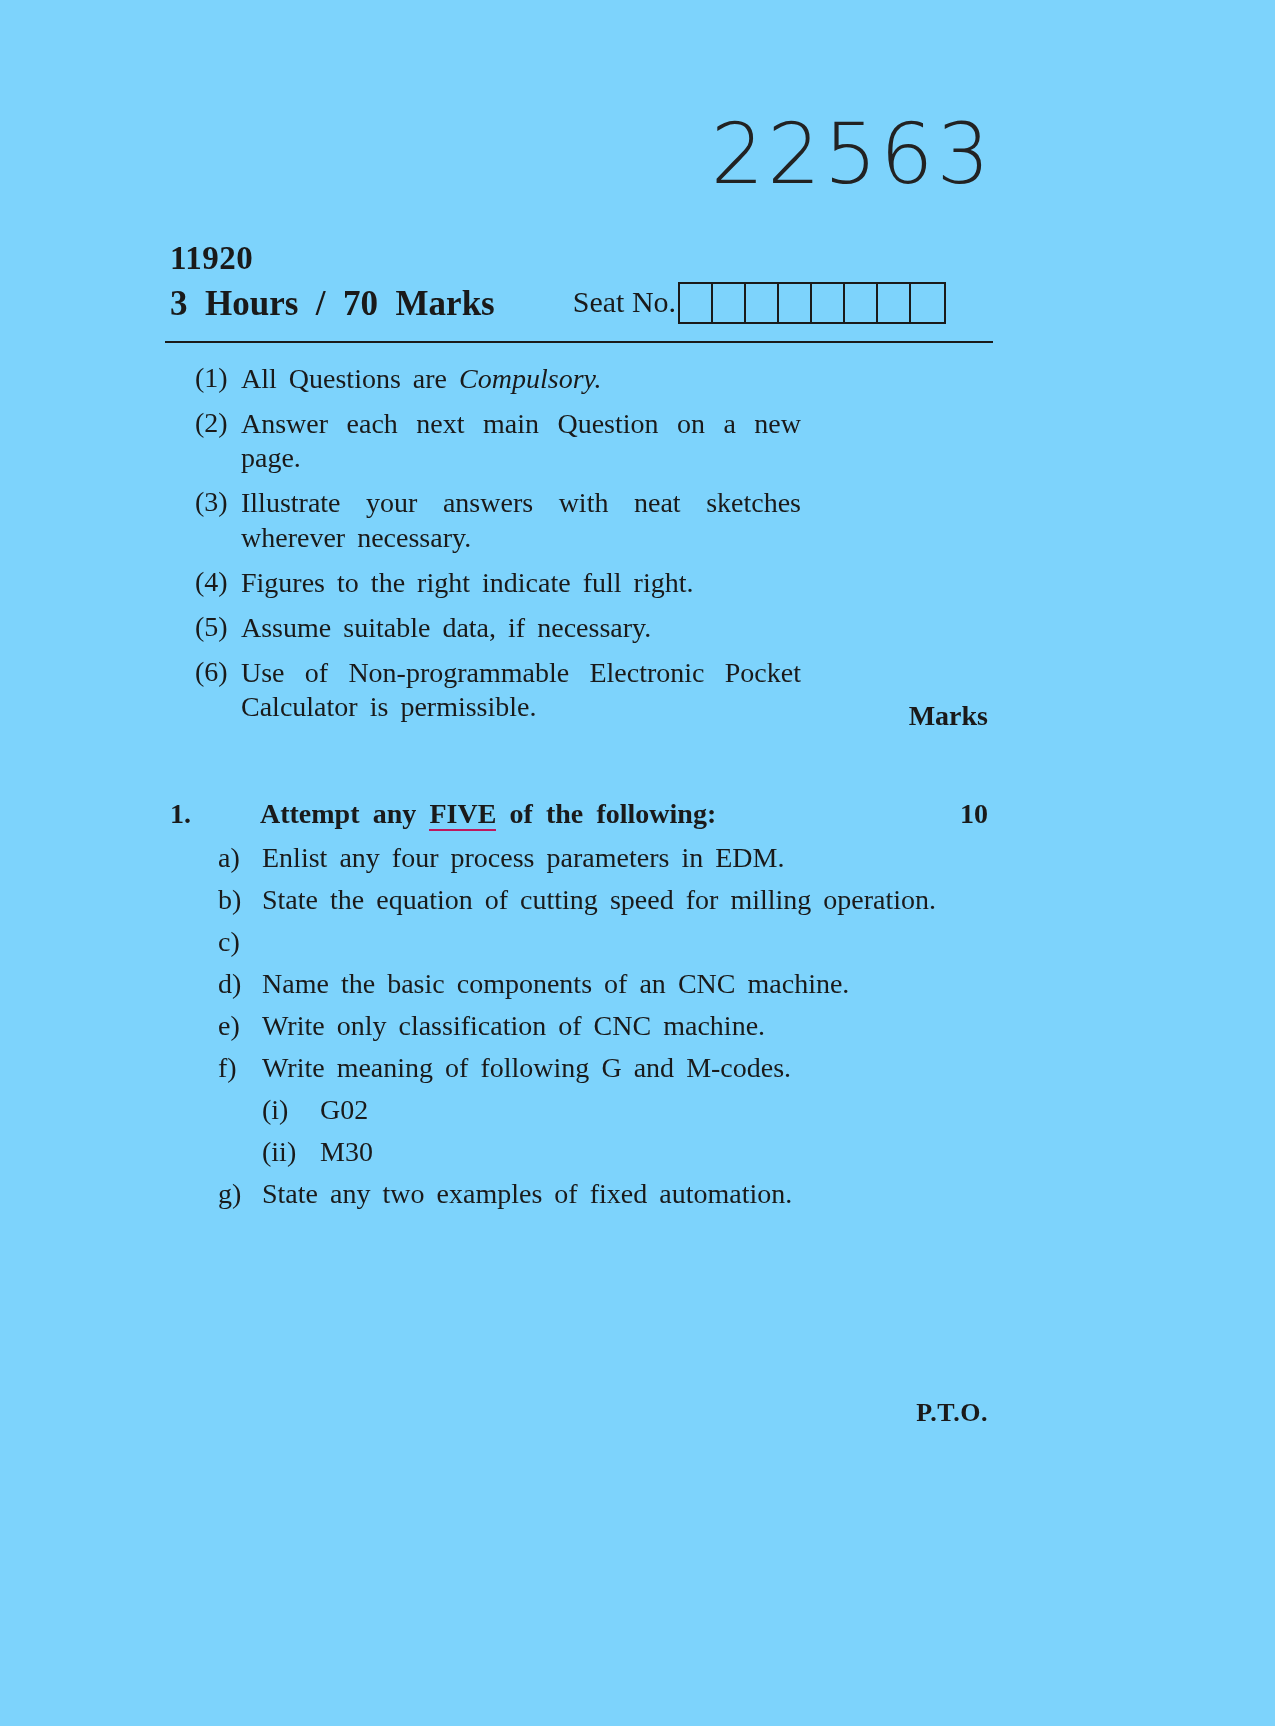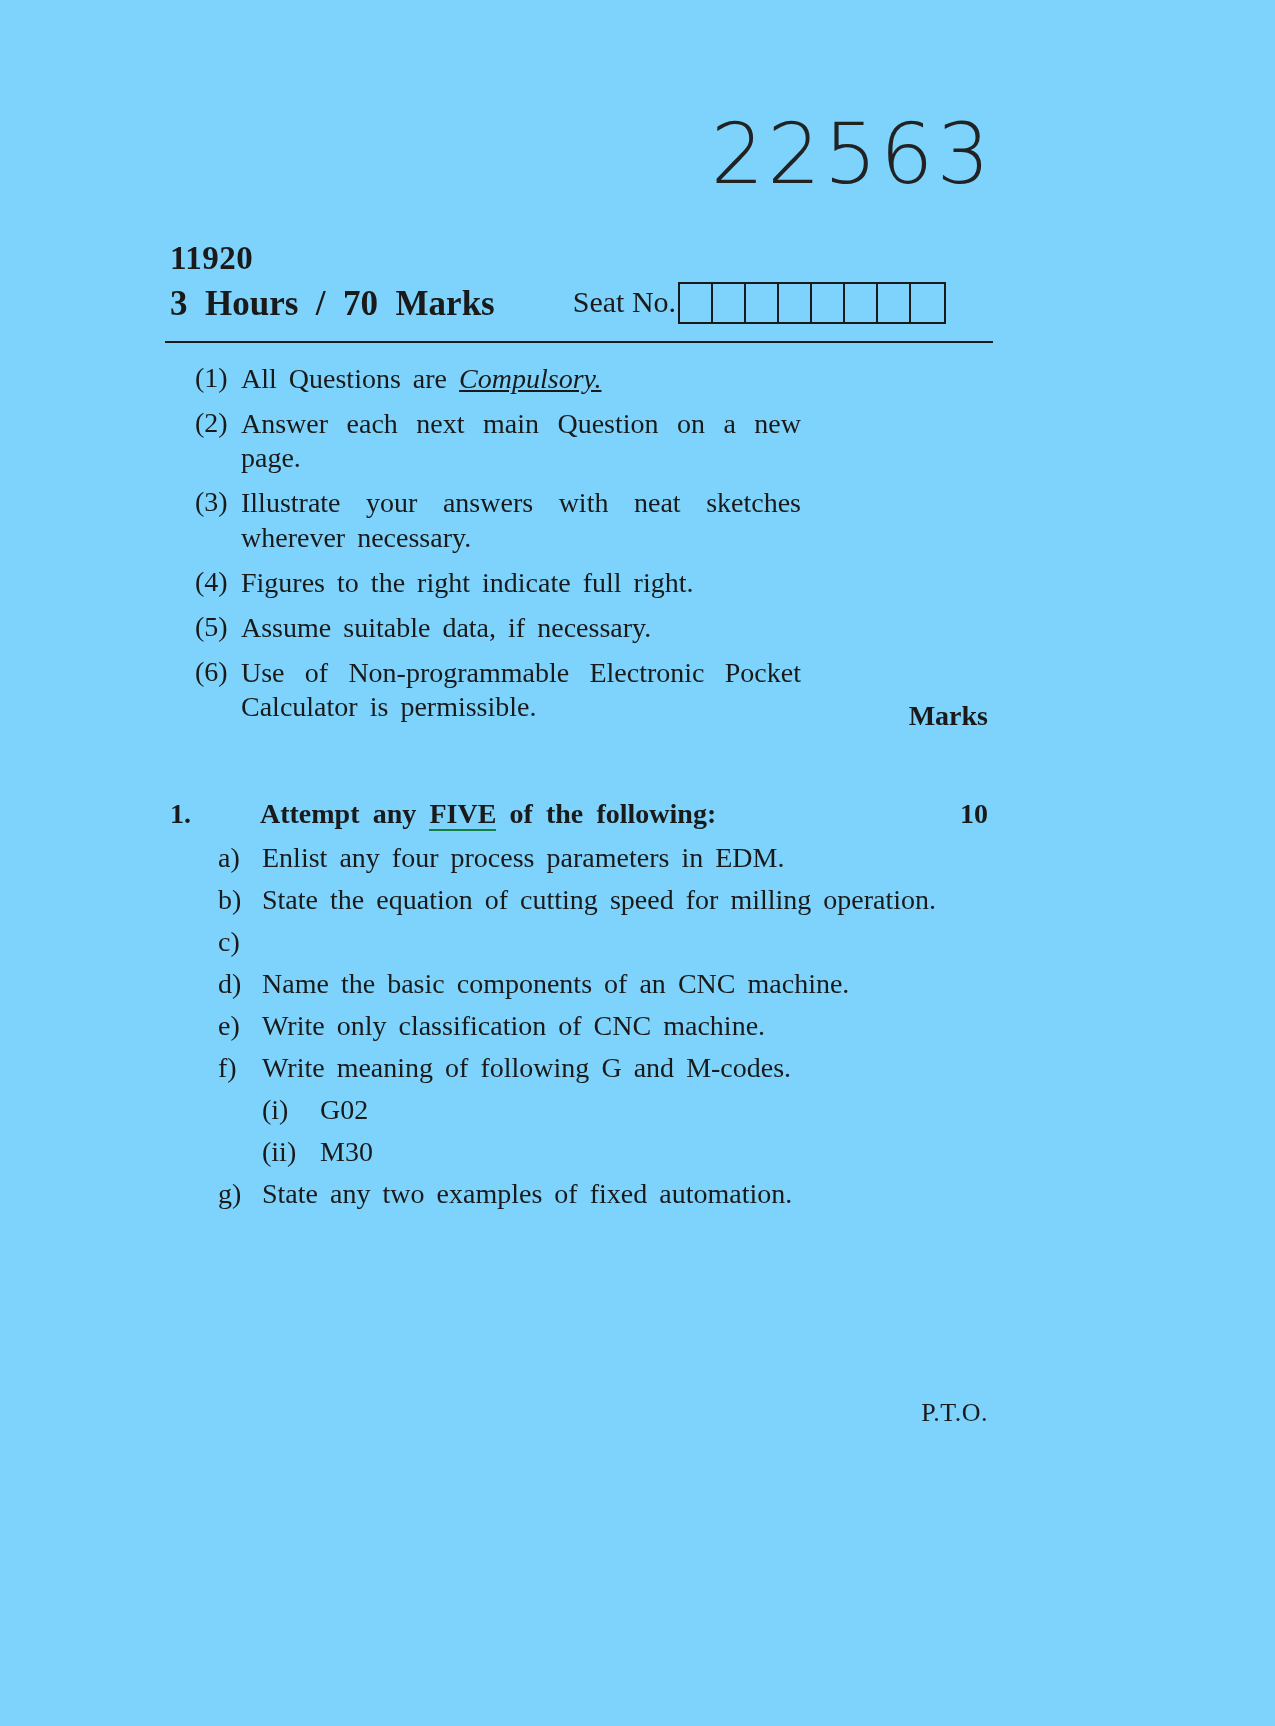--- a/index.html
+++ b/index.html
@@ -111,21 +111,21 @@
   .instr-num {
     flex: 0 0 46px;
     width: 46px;
   }
   .instr-text {
     width: 560px;
     line-height: 1.22;
     text-align: justify;
     word-spacing: 0.18em;
   }
-  .instr-text em { font-style: italic; text-decoration: underline; }
+  .instr-text em { font-style: italic; }
 
   .marks-label {
     position: absolute;
     top: 700px;
     left: 0;
     width: 823px;
     text-align: right;
     font-size: 28px;
     font-weight: bold;
   }
@@ -144,21 +144,21 @@
   }
   .q-num {
     flex: 0 0 90px;
     font-weight: bold;
   }
   .q-title {
     flex: 1;
     font-weight: bold;
     word-spacing: 0.22em;
   }
-  .q-title .u { text-decoration: none; border-bottom: 2px solid #15803d; }
+  .q-title .u { text-decoration: none; border-bottom: 2px solid #be185d; }
   .q-marks {
     flex: 0 0 60px;
     text-align: right;
     font-weight: bold;
   }
   .q-items { display: flex; flex-direction: column; }
   .q-item {
     display: flex;
     margin-bottom: 13px;
     line-height: 29px;
@@ -168,21 +168,21 @@
   .q-item .itm-text { flex: 1; }
   .q-item.sub .itm-label { flex: 0 0 58px; margin-left: 92px; }
 
   .pto {
     position: absolute;
     top: 1398px;
     left: 0;
     width: 823px;
     text-align: right;
     font-size: 26px;
-    font-weight: normal;
+    font-weight: bold;
     letter-spacing: 0.5px;
   }
 </style>
 </head>
 <body>
 
 <div class="page">
   <div class="content">
 
     <div class="big-code">22563</div>

